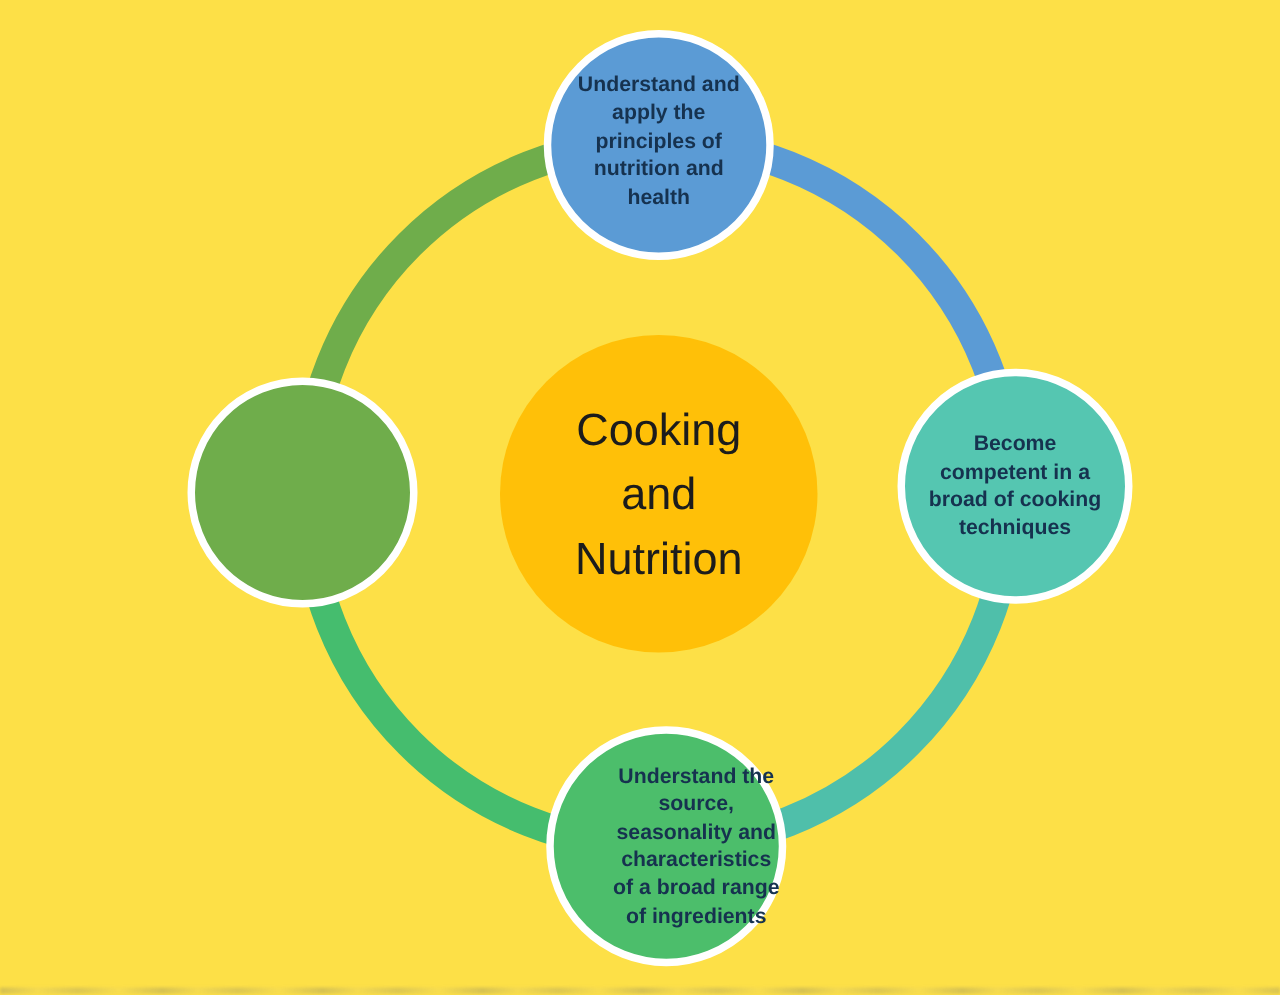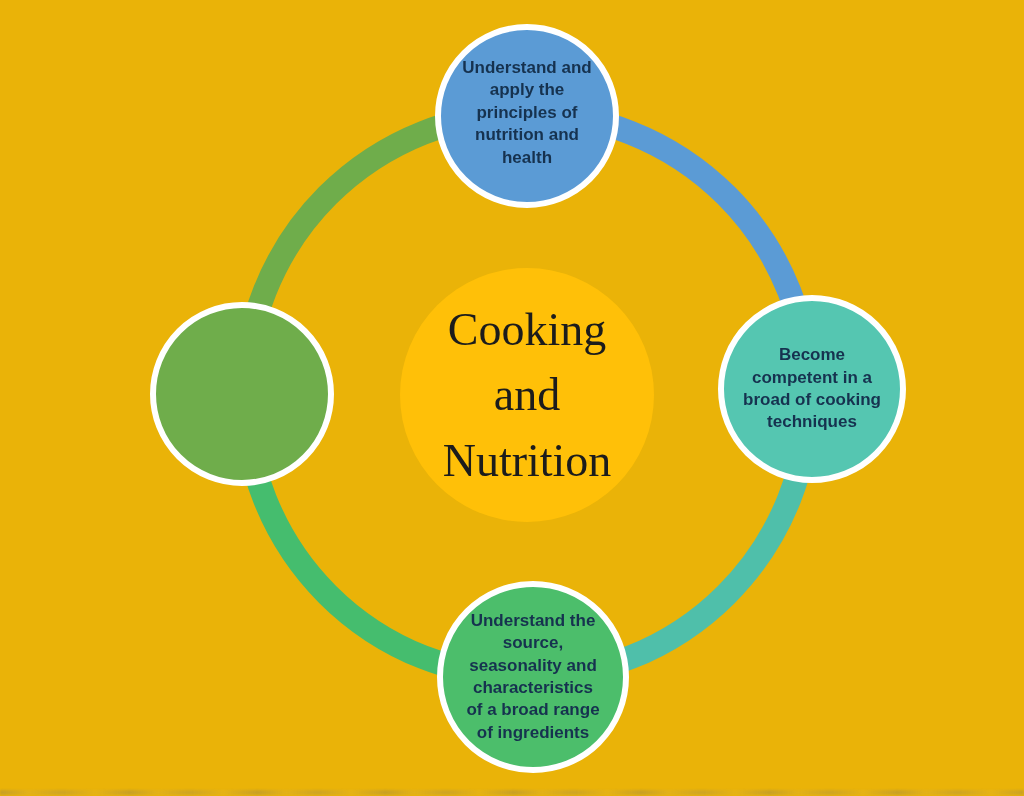--- a/index.html
+++ b/index.html
@@ -4,21 +4,21 @@
 <style>
   html, body {
     margin: 0;
     padding: 0;
     background: #ffffff;
   }
   .stage {
     position: relative;
     width: 1024px;
     height: 796px;
-    background: #eab308;
+    background: #fde047;
     overflow: hidden;
     font-family: "Liberation Sans", sans-serif;
   }
   .stage svg {
     position: absolute;
     left: 0;
     top: 0;
   }
   .arc {
     fill: none;
@@ -39,28 +39,27 @@
     pointer-events: none;
   }
   .node-label {
     color: #16324F;
     font-size: 17px;
     line-height: 1.32;
     font-weight: 600;
   }
   .center-label {
     color: #1c1c1c;
-    font-size: 46px;
+    font-size: 36px;
     line-height: 1.42;
     font-weight: 400;
-    font-family: Liberation Serif, serif;
   }
   .label-top    { left: 438px; top: 27px;  width: 178px; height: 172px; }
   .label-right  { left: 721px; top: 298px; width: 182px; height: 182px; }
-  .label-bottom { left: 440px; top: 584px; width: 186px; height: 186px; }
+  .label-bottom { left: 464px; top: 584px; width: 186px; height: 186px; }
   .label-left   { left: 153px; top: 305px; width: 178px; height: 178px; }
   .label-center { left: 400px; top: 268px; width: 254px; height: 254px; }
   .bottom-artifact {
     position: absolute;
     left: 0;
     bottom: 1px;
     width: 100%;
     height: 5px;
     background: repeating-linear-gradient(90deg,
       rgba(110,110,110,0.28) 0px, rgba(170,170,170,0.10) 30px,

